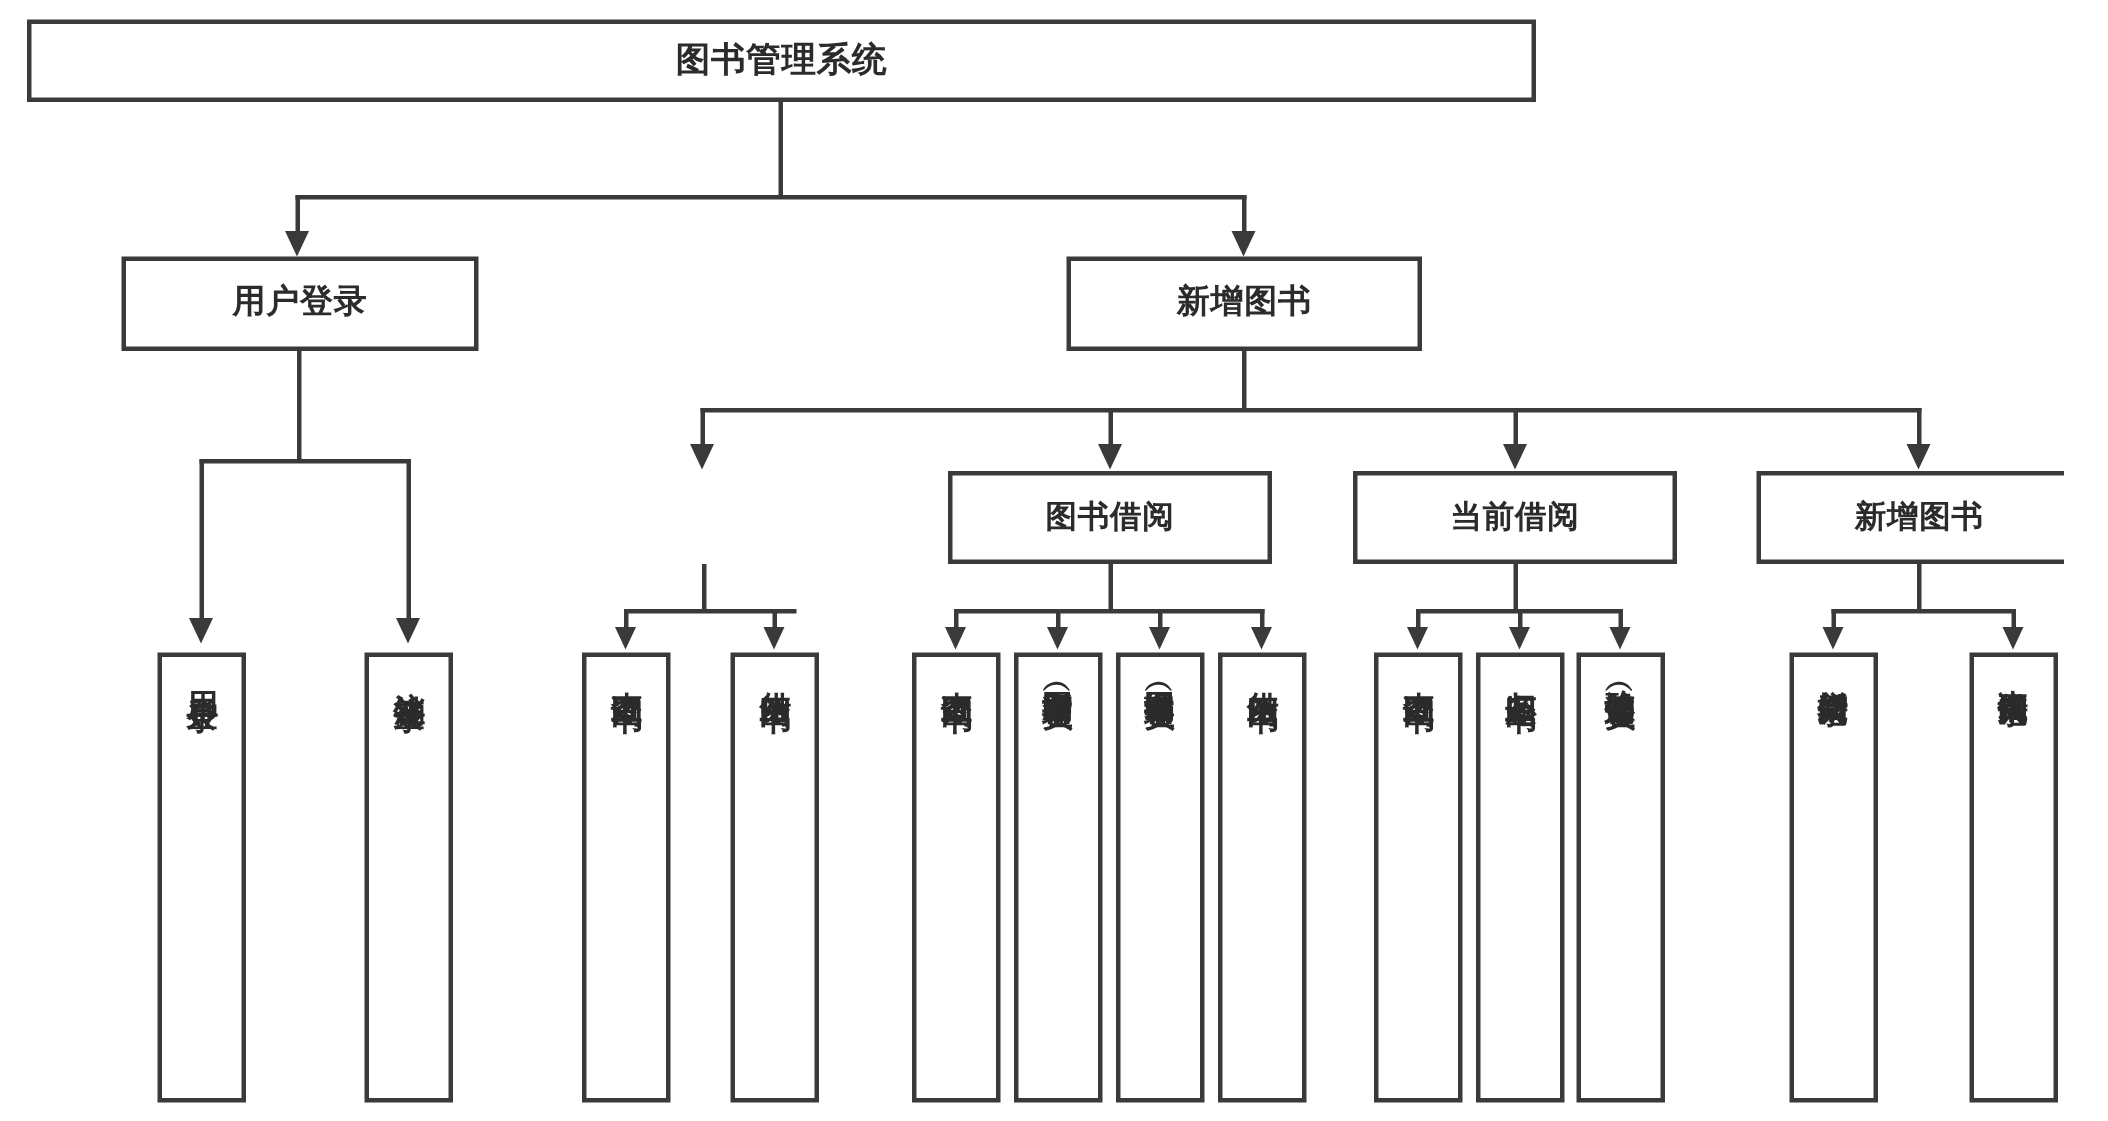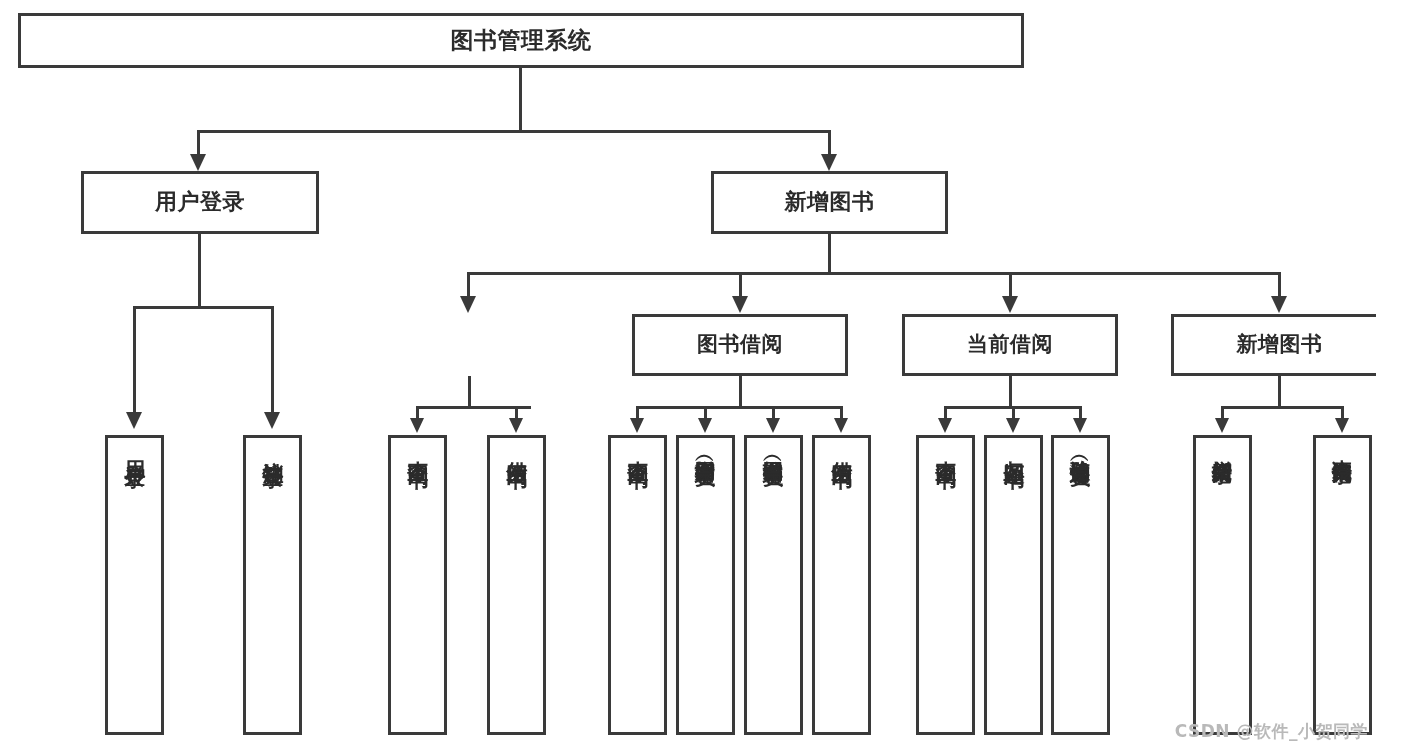--- a/index.html
+++ b/index.html
@@ -220,15 +220,14 @@
     <span class="label">确认归还（管理员）</span>
   </div>
 
   <div class="node leaf tall" style="left:1193px; top:435px; width:59px; height:300px;">
     <span class="label">新增借阅记录</span>
   </div>
   <div class="node leaf tall" style="left:1313px; top:435px; width:59px; height:300px;">
     <span class="label">查询借阅记录</span>
   </div>
 
-  <div id="watermark">CSDN @软件_小贺同学</div>
 
 </div>
 
 </body></html>

